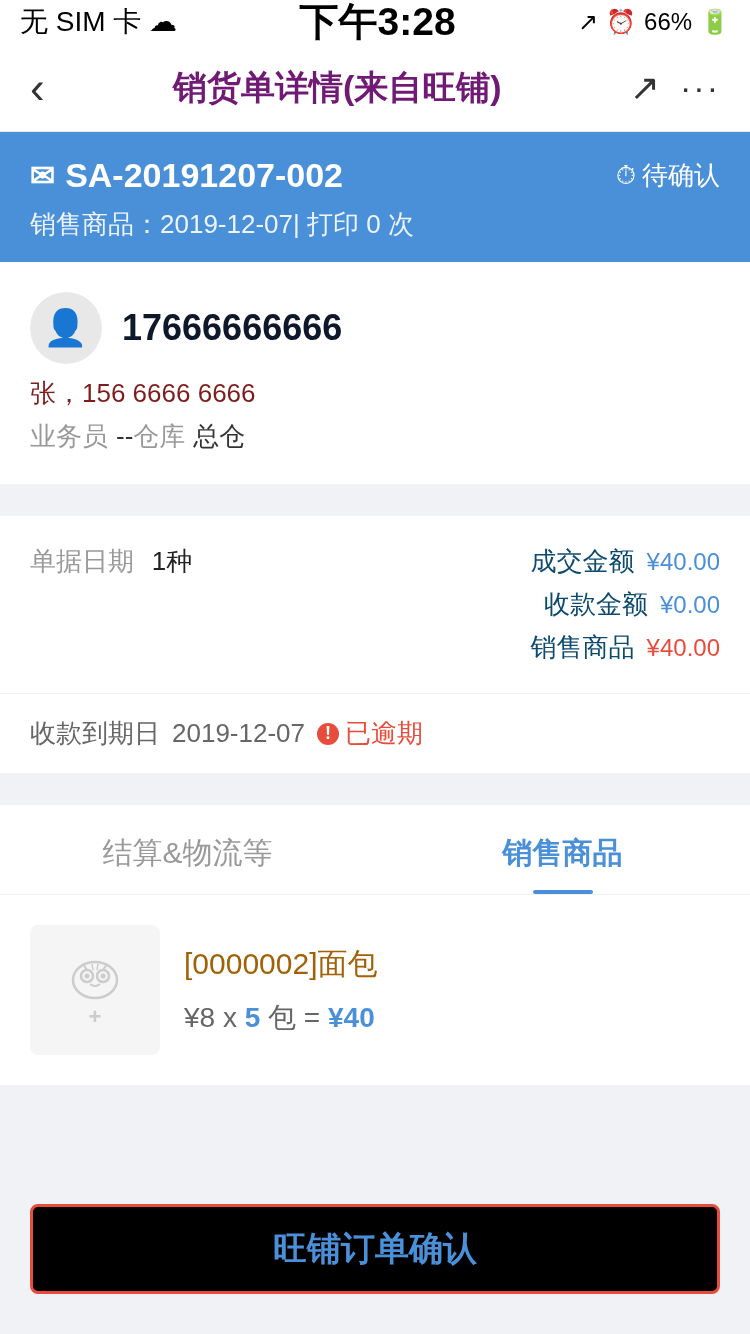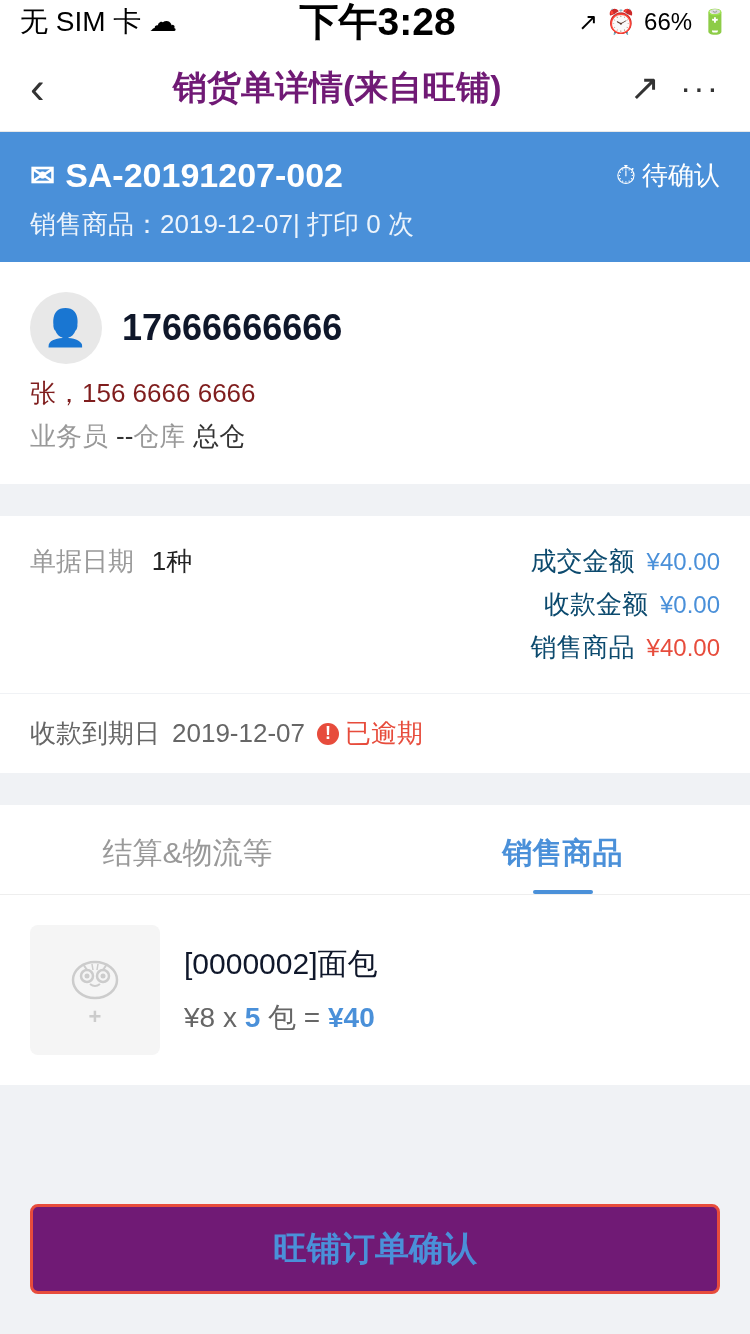--- a/index.html
+++ b/index.html
@@ -229,41 +229,41 @@
       flex-shrink: 0;
       overflow: hidden;
     }
     .product-thumb-inner {
       display: flex;
       flex-direction: column;
       align-items: center;
       gap: 4px;
     }
     .product-info { flex: 1; }
-    .product-name { font-size: 30px; color: #0f172a; margin-bottom: 14px; font-weight: 500; }
+    .product-name { font-size: 30px; color: #a16207; margin-bottom: 14px; font-weight: 500; }
     .product-price { font-size: 28px; color: #666; }
     .product-price .qty { color: #4a90d9; font-weight: 600; }
     .product-price .total { color: #4a90d9; font-weight: 700; }
 
     
     .bottom-space { height: 180px; background: #f0f2f5; }
 
     
     .confirm-btn-wrap {
       position: fixed;
       bottom: 40px;
       left: 0;
       width: 750px;
       padding: 0 30px;
       z-index: 100;
     }
     .confirm-btn {
       width: 100%;
       height: 90px;
-      background: #701a75;
+      background: #000000;
       border: 3px solid #e74c3c;
       border-radius: 8px;
       font-size: 34px;
       color: #4a90d9;
       font-weight: 600;
       cursor: pointer;
       display: flex;
       align-items: center;
       justify-content: center;
     }

